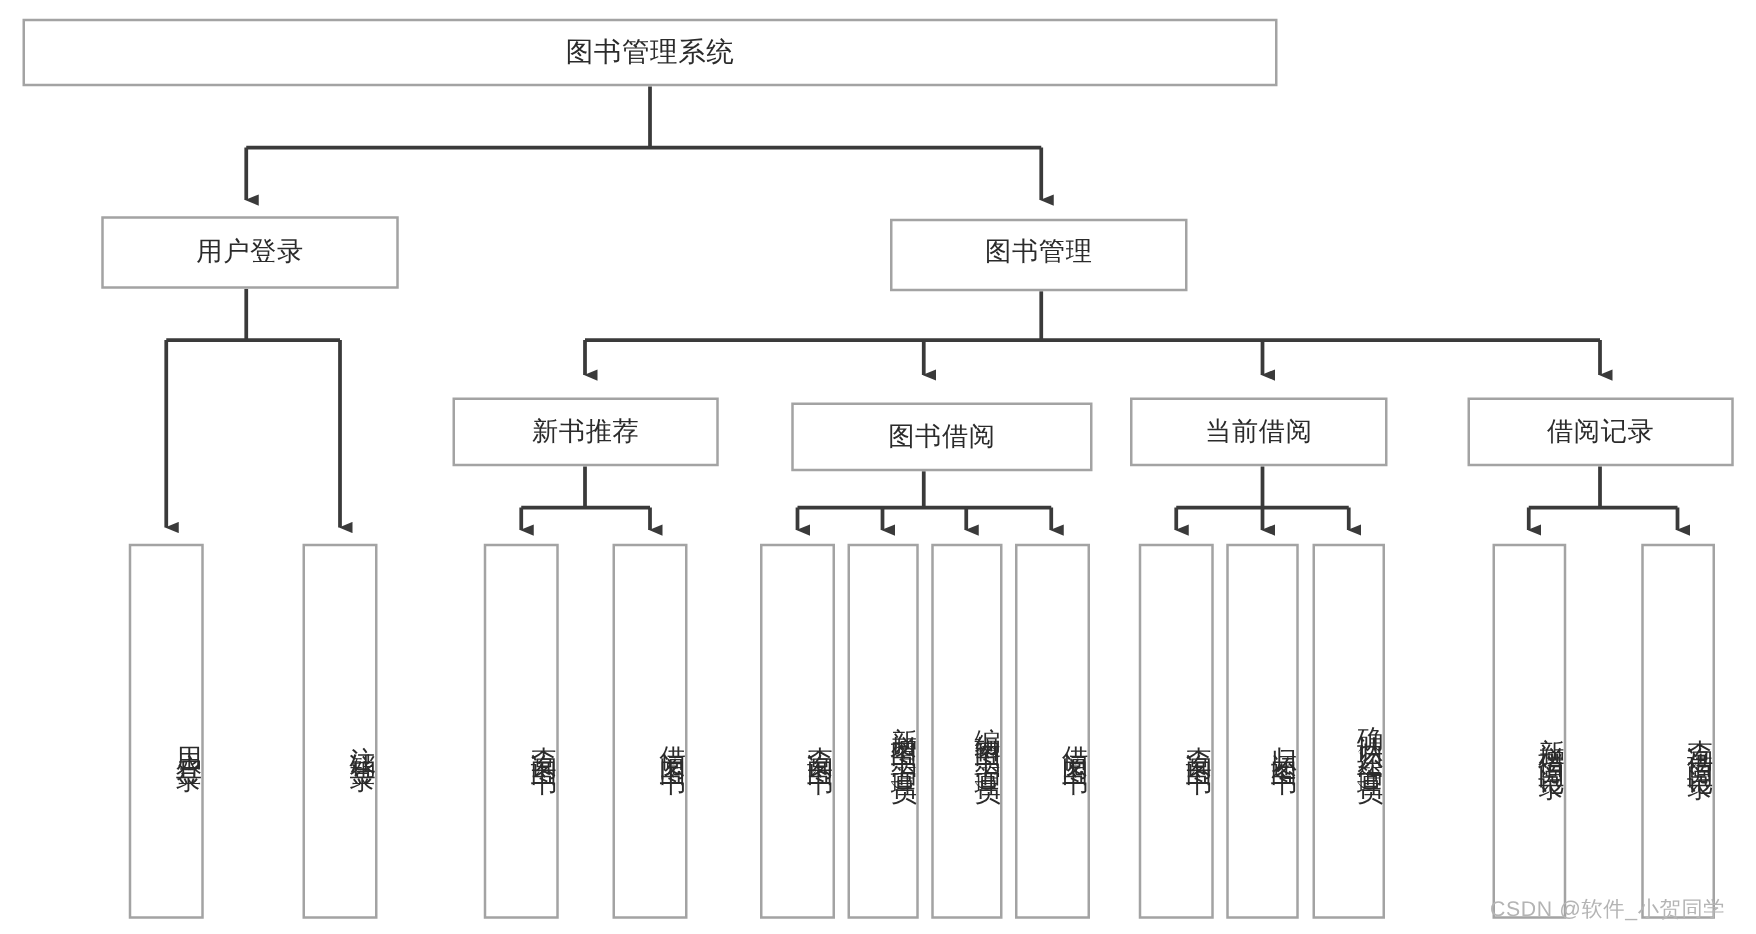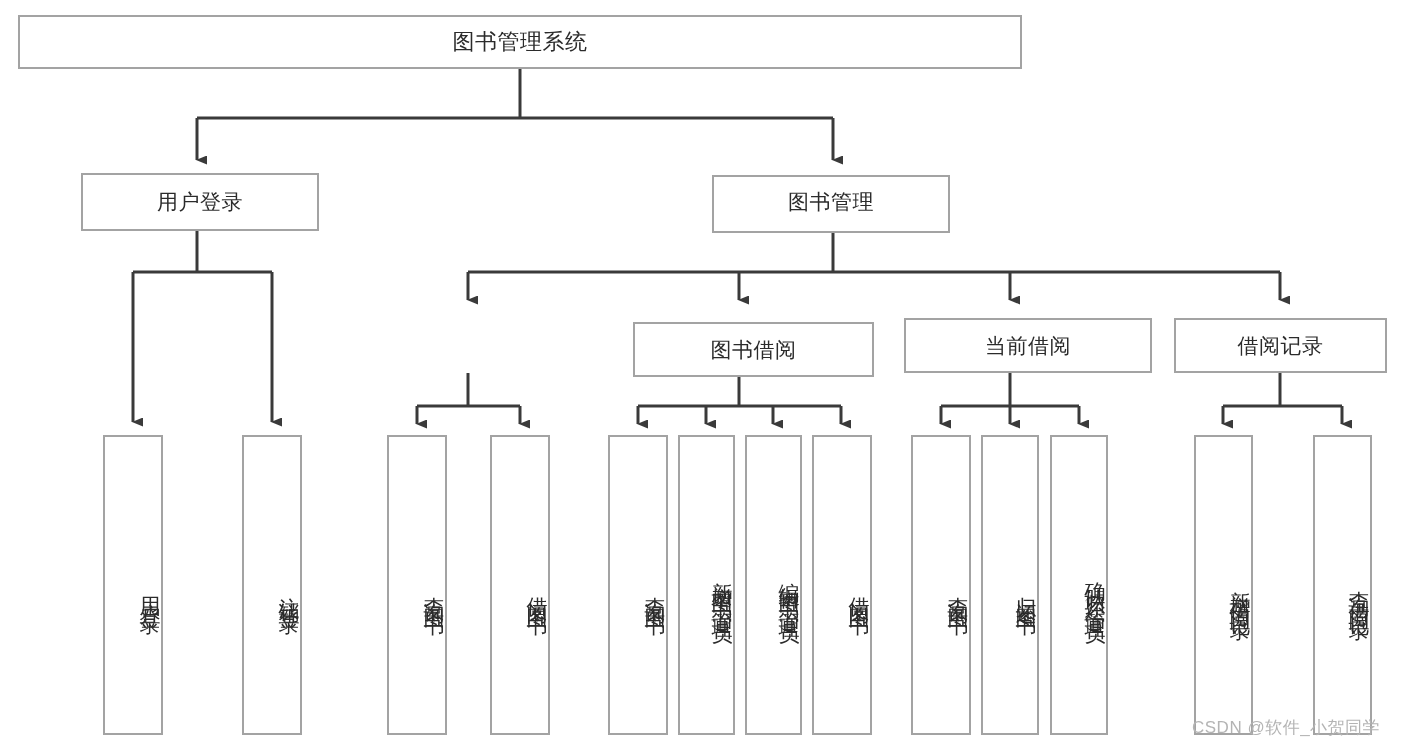--- a/index.html
+++ b/index.html
@@ -124,24 +124,27 @@
     <span>图书管理系统</span>
   </div>
 
   <div class="node horiz" style="left:81px; top:173px; width:238px; height:58px;">
     <span>用户登录</span>
   </div>
   <div class="node horiz" style="left:712px; top:175px; width:238px; height:58px;font-family:Liberation Mono, monospace;">
     <span>图书管理</span>
   </div>
 
+  <div class="node horiz" style="left:362px; top:318px; width:213px; height:55px;">
+    <span>新书推荐</span>
+  </div>
   <div class="node horiz" style="left:633px; top:322px; width:241px; height:55px;">
     <span>图书借阅</span>
   </div>
-  <div class="node horiz" style="left:904px; top:318px; width:248px; height:55px;">
+  <div class="node horiz" style="left:904px; top:318px; width:206px; height:55px;">
     <span>当前借阅</span>
   </div>
   <div class="node horiz" style="left:1174px; top:318px; width:213px; height:55px;">
     <span>借阅记录</span>
   </div>
 
   <div class="node vert" style="left:103px; top:435px; width:60px; height:300px;">
     <span>用户登录</span>
   </div>
   <div class="node vert" style="left:242px; top:435px; width:60px; height:300px;">

